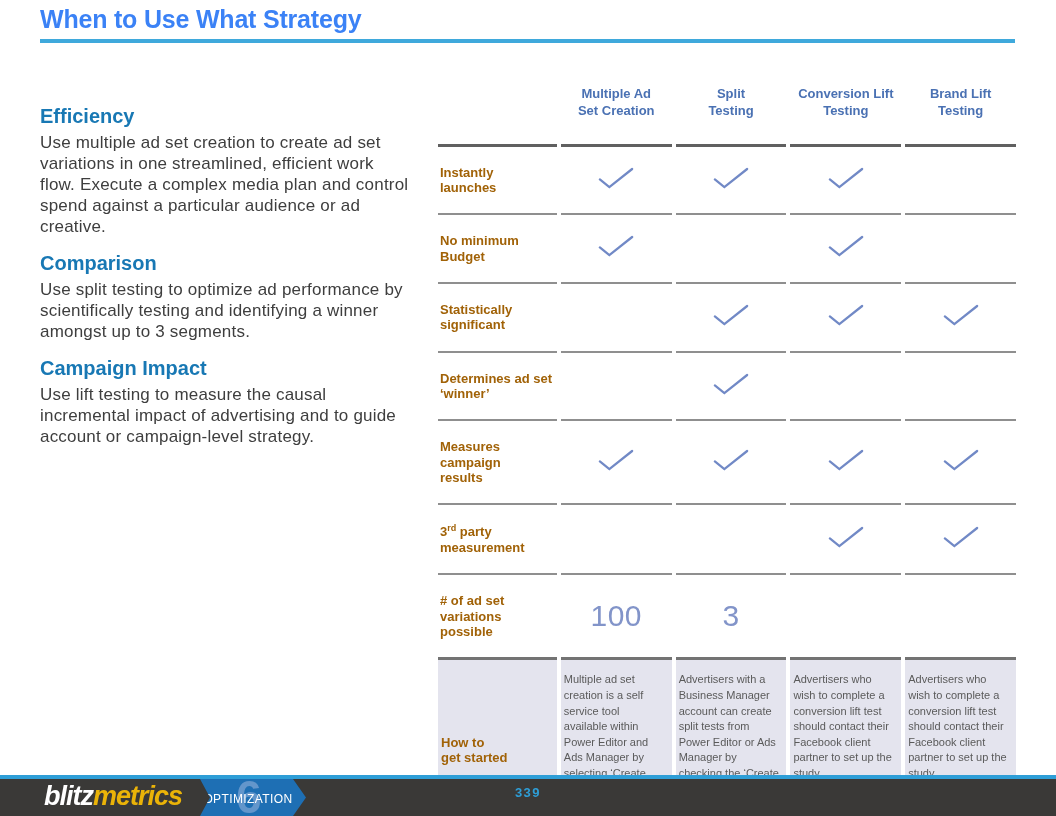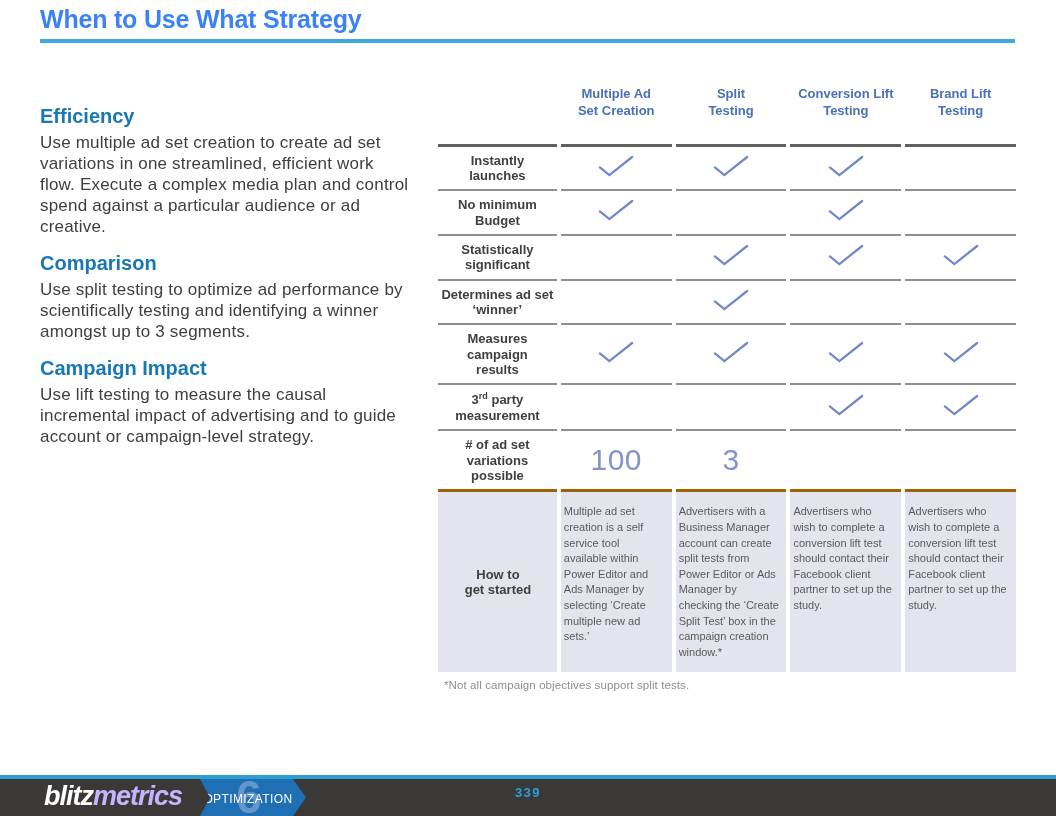--- a/index.html
+++ b/index.html
@@ -33,26 +33,26 @@
   }
   table.cmp col.lbl { width:118px; }
   table.cmp col.dat { width:110px; }
   table.cmp thead th {
     font-size:13px; font-weight:bold; color:#4a71b3; line-height:1.3;
     text-align:center; vertical-align:bottom; padding-bottom:24px;
     border-bottom:3px solid #606060;
   }
   table.cmp thead th.corner { border-bottom:3px solid #606060; }
   table.cmp tbody th.rl {
-    text-align:center; vertical-align:middle; font-size:13px; font-weight:bold;
-    color:#404040; line-height:1.18; padding:6px 2px;
+    text-align:left; vertical-align:middle; font-size:13px; font-weight:bold;
+    color:#a16207; line-height:1.18; padding:18px 2px;
   }
   table.cmp tbody td { text-align:center; vertical-align:middle; }
   table.cmp tr.r td, table.cmp tr.r th { border-bottom:2px solid #8f8f8f; height:41px; }
-  table.cmp tr.r-thick td, table.cmp tr.r-thick th { border-bottom:3px solid #a16207; height:46px; }
+  table.cmp tr.r-thick td, table.cmp tr.r-thick th { border-bottom:3px solid #737373; height:46px; }
   table.cmp td.num {
     font-size:30px; color:#8294c9; font-weight:normal; letter-spacing:0.5px;
   }
   table.cmp tr.shaded td, table.cmp tr.shaded th { background:#e4e4ee; border-bottom:none; }
   table.cmp tr.shaded th.rl { vertical-align:middle; padding-left:3px; }
   table.cmp tr.shaded td {
     text-align:left; vertical-align:top; font-size:11px; font-weight:normal;
     color:#5a5a5a; line-height:1.42; padding:12px 7px 12px 3px;
   }
   .check-cell svg { display:inline-block; }
@@ -63,21 +63,21 @@
   
   .footer {
     position:absolute; left:0; right:0; bottom:0; height:41px;
     background:#3a3937; border-top:4px solid #2e9ed7;
   }
   .logo {
     position:absolute; left:44px; top:2px; font-size:27px; font-weight:bold;
     font-style:italic; letter-spacing:-1px; white-space:nowrap;
   }
   .logo .l1 { color:#ffffff; }
-  .logo .l2 { color:#c4b5fd; }
+  .logo .l2 { color:#eab308; }
   .badge {
     position:absolute; left:200px; top:0; width:106px; height:37px; background:#1e6fb4;
     clip-path:polygon(0 0, 93px 0, 106px 50%, 93px 100%, 0 100%, 10px 50%);
     overflow:hidden;
   }
   .badge-num {
     position:absolute; left:36px; top:-9px; font-size:46px; font-weight:bold;
     color:#7ba3d3; opacity:0.75; font-style:normal;
   }
   .badge-label {

